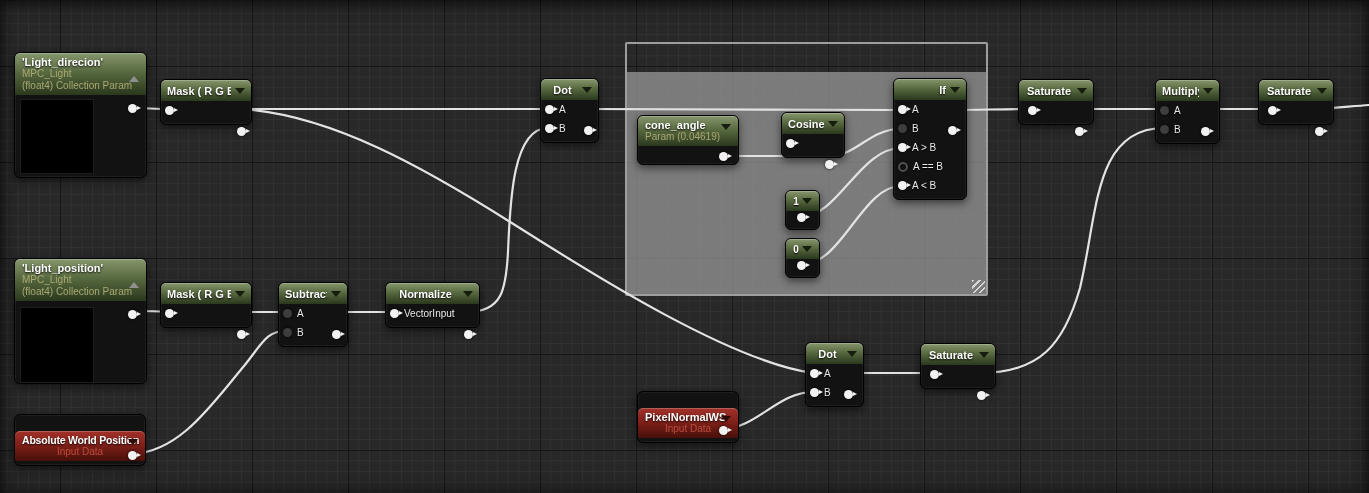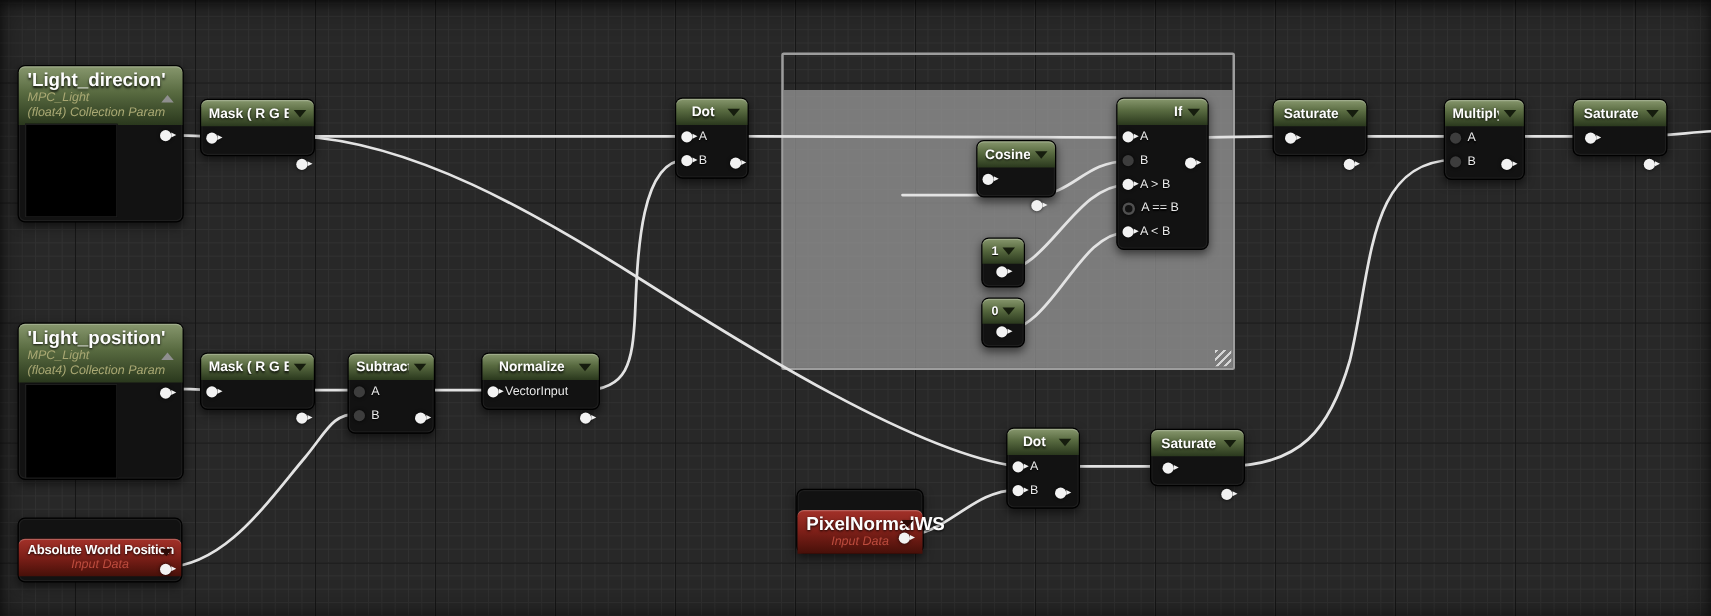--- a/index.html
+++ b/index.html
@@ -32,22 +32,22 @@
     box-shadow:0 3px 8px rgba(0,0,0,.55), inset 0 0 0 1px rgba(255,255,255,.05);}
   .hdr{height:21px;display:flex;align-items:center;gap:4px;padding:0 6px;border-radius:5px 5px 0 0;
     box-shadow:inset 0 1px 0 rgba(255,255,255,.22);}
   .hdr .t{flex:1;text-align:center;font-size:11px;font-weight:bold;color:#fdfdfd;
     text-shadow:0 1px 2px rgba(0,0,0,.9);white-space:nowrap;overflow:hidden;}
   .hdr .t.tl{text-align:right;padding-left:6px;}
   .green{background:linear-gradient(180deg,#87976d 0%,#586a40 45%,#2a381d 100%);}
   .red{background:linear-gradient(180deg,#a33129 0%,#7c1f18 50%,#471009 100%);margin-top:16px;}
   .hdr-multi{border-radius:5px 5px 0 0;padding:3px 7px;position:relative;
     box-shadow:inset 0 1px 0 rgba(255,255,255,.22);}
-  .hdr-multi .t{font-size:15px;font-weight:bold;color:#fdfdfd;text-shadow:0 1px 2px rgba(0,0,0,.9);white-space:nowrap;}
-  .sub{font-size:10px;font-style:italic;line-height:12px;white-space:nowrap;}
+  .hdr-multi .t{font-size:11px;font-weight:bold;color:#fdfdfd;text-shadow:0 1px 2px rgba(0,0,0,.9);white-space:nowrap;}
+  .sub{font-size:10px;line-height:12px;white-space:nowrap;}
   .sub.olive{color:#a9a873;}
   .sub.brick{color:#bd4c3e;text-align:center;}
   .body{position:relative;padding:0 0 4px 0;}
   .row{height:19px;display:flex;align-items:center;gap:5px;padding:0 4px;}
   .lbl{font-size:10px;color:#e8e8e8;text-shadow:0 1px 1px #000;white-space:nowrap;}
   .pin{width:9px;height:9px;border-radius:50%;background:#f2f2f2;position:relative;flex:0 0 auto;
     box-shadow:0 0 3px rgba(0,0,0,.8);}
   .pin::after{content:"";position:absolute;left:9px;top:2px;border-left:4px solid #f2f2f2;
     border-top:2.5px solid transparent;border-bottom:2.5px solid transparent;}
   .pin.dark{background:#3d3d3d;}
@@ -133,20 +133,28 @@
           <span class="lbl">A</span>
         </div>
       <div class="row">
           <span class="pin"></span>
           <span class="lbl">B</span>
         </div>
       <span class="pin pout" style="right:5px"></span>
     </div>
   </div>
 
+  <div class="node" style="left:637px;top:115px;width:100px;height:48px">
+    <div class="hdr-multi green">
+      <div class="t">cone_angle</div>
+      <div class="sub olive">Param (0.04619)</div>
+      <span class="tri" style="position:absolute;right:7px;top:8px"></span>
+    </div>
+    <span class="pin pabs" style="right:10px;top:36px"></span>
+  </div>
 
   <div class="node" style="left:781px;top:112px;width:62px;height:44px">
     <div class="hdr green">
       <span class="t">Cosine</span>
       <span class="tri"></span>
     </div>
     <div class="body">
       <div class="row">
           <span class="pin"></span>
         </div>

